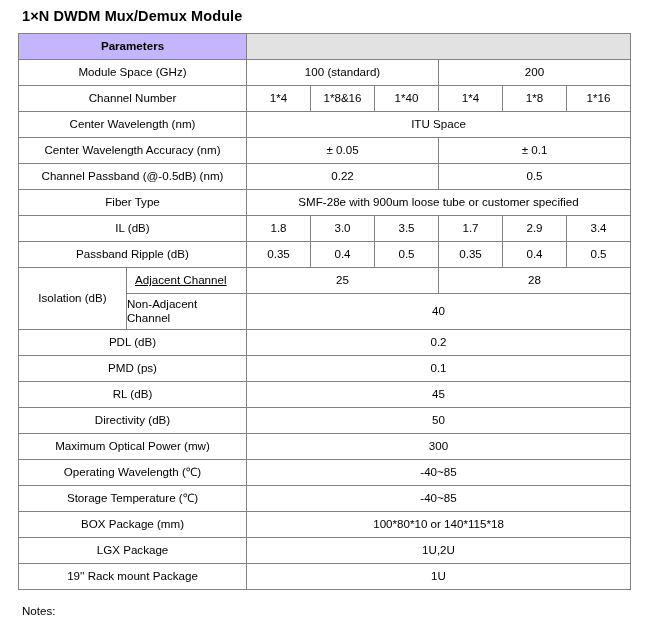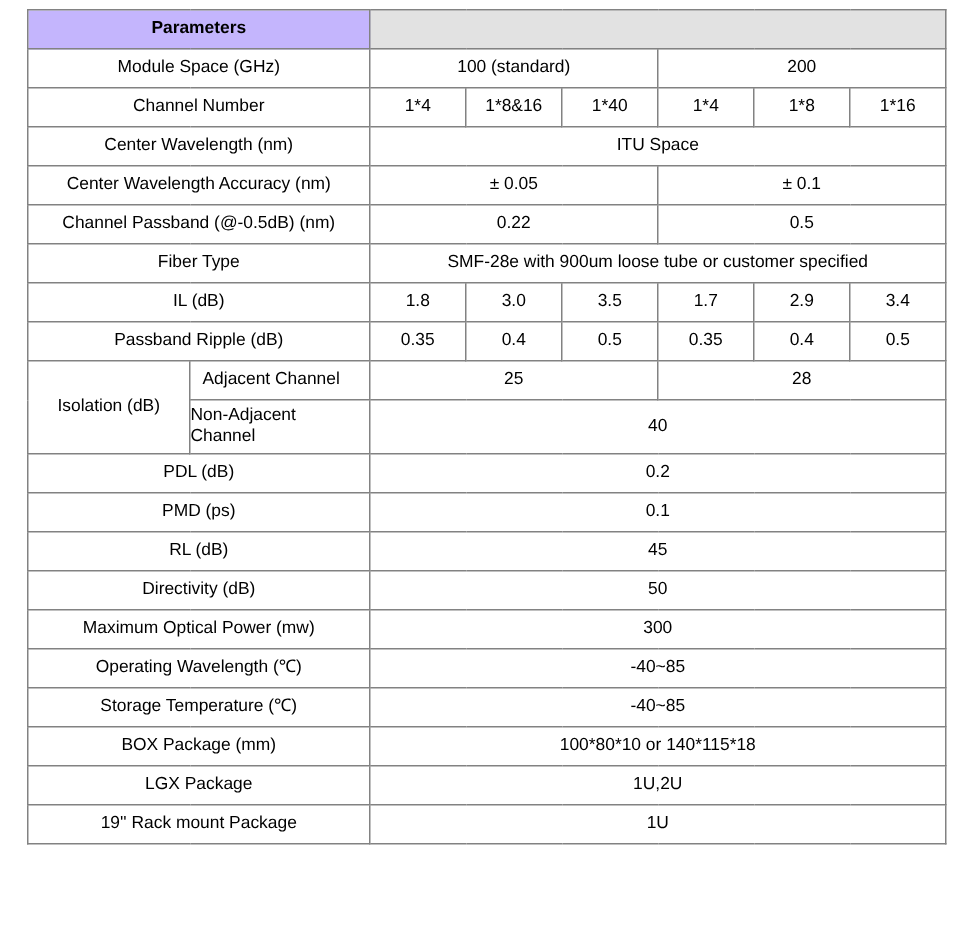--- a/index.html
+++ b/index.html
@@ -61,20 +61,21 @@
   }
   .notes-title {
     margin-bottom: 9px;
   }
 </style>
 </head>
 <body>
 
 <div class="page">
 
+  <div class="title">1×N DWDM Mux/Demux Module</div>
 
   <table class="spec">
     <colgroup>
       <col style="width:108px">
       <col style="width:120px">
       <col style="width:64px">
       <col style="width:64px">
       <col style="width:64px">
       <col style="width:64px">
       <col style="width:64px">
@@ -139,21 +140,21 @@
         <td>0.35</td>
         <td>0.4</td>
         <td>0.5</td>
         <td>0.35</td>
         <td>0.4</td>
         <td>0.5</td>
       </tr>
 
       <tr>
         <td class="param two-line" rowspan="2">Isolation (dB)</td>
-        <td class="param" style="text-align:left; padding-left:8px;">Adjacent Channel</td>
+        <td class="param" style="text-align:left; padding-left:8px;text-decoration:underline;">Adjacent Channel</td>
         <td colspan="3">25</td>
         <td colspan="3">28</td>
       </tr>
       <tr>
         <td class="param two-line" style="text-align:left; padding-left:0;">Non-Adjacent Channel</td>
         <td colspan="6">40</td>
       </tr>
 
       <tr>
         <td class="param" colspan="2">PDL (dB)</td>
@@ -200,14 +201,18 @@
         <td colspan="6">1U,2U</td>
       </tr>
 
       <tr>
         <td class="param" colspan="2">19'' Rack mount Package</td>
         <td colspan="6">1U</td>
       </tr>
     </tbody>
   </table>
 
+  <div class="notes">
+    <div class="notes-title">Notes:</div>
+
+  </div>
 
 </div>
 
 </body></html>

